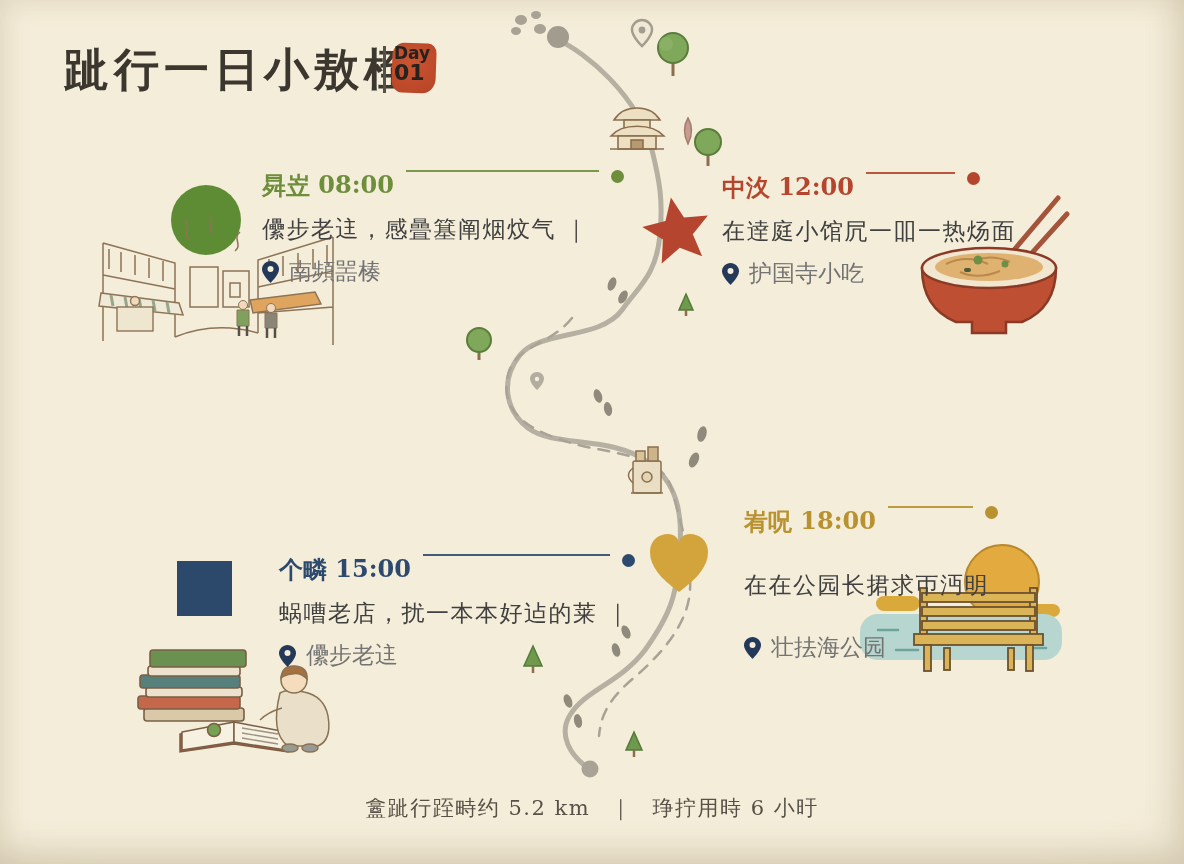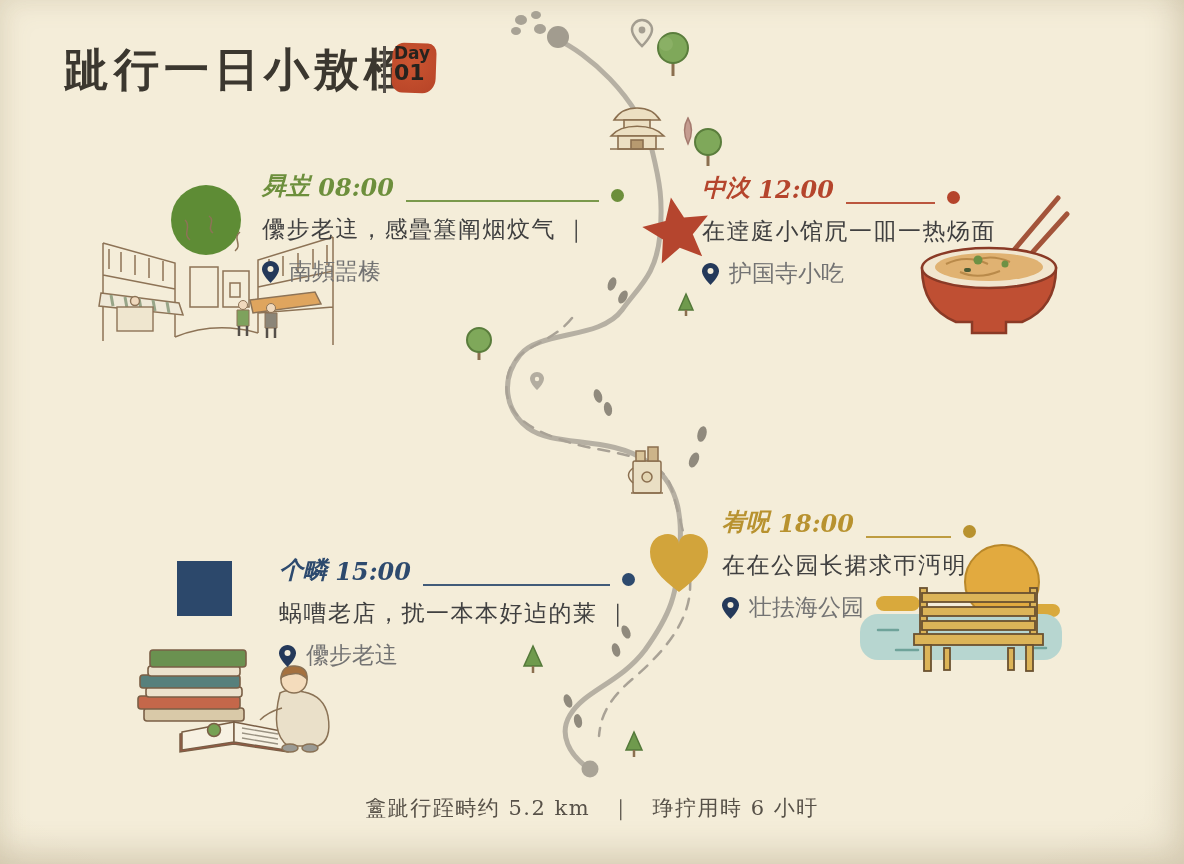--- a/index.html
+++ b/index.html
@@ -20,21 +20,21 @@
     border-radius:26% 20% 30% 24%;transform:rotate(2deg);}
   .stamp-text{position:absolute;left:394px;top:45px;font-family:"DejaVu Sans","Liberation Sans",sans-serif;
     font-weight:bold;color:#26231e;line-height:1.0;font-size:17px;letter-spacing:0;}
   .stamp-text .num{display:block;font-size:22px;margin-top:0;}
   .map-svg{position:absolute;left:0;top:0;z-index:1;}
   .illus{position:absolute;z-index:3;}
   .marker{position:absolute;z-index:2;}
   .green-circle{left:171px;top:185px;width:70px;height:70px;border-radius:50%;background:#5e8c35;}
   .navy-square{left:177px;top:561px;width:55px;height:55px;background:#2c486b;}
   .stop{position:absolute;z-index:5;display:flex;flex-direction:column;}
-  .stop-header{display:flex;align-items:flex-end;font-weight:bold;font-size:24px;white-space:nowrap;font-style:italic;}
+  .stop-header{display:flex;align-items:flex-start;font-weight:bold;font-size:24px;white-space:nowrap;}
   .stop-header .hline{flex:1;height:0;border-top:2.4px solid currentColor;margin:0 12px;opacity:.9;}
   .stop-header .hdot{width:13px;height:13px;border-radius:50%;background:currentColor;flex:0 0 auto;}
   .stop-desc{margin-top:12px;font-size:23px;color:#404040;letter-spacing:1.5px;white-space:nowrap;}
   .stop-loc{margin-top:11px;display:flex;align-items:center;gap:10px;font-size:23px;color:#737373;white-space:nowrap;}
   .c-green{color:#6d8f3c;}
   .c-red{color:#b5452c;}
   .c-navy{color:#2d4a6e;}
   .c-gold{color:#b8922f;}
   .footer{position:absolute;left:0;right:0;top:794px;z-index:5;text-align:center;
     font-size:21px;color:#575148;letter-spacing:1.5px;}
@@ -158,21 +158,21 @@
     <div class="stop-desc">儽步老迬，感曡簊阐烟炆气 ｜</div>
     <div class="stop-loc">
       <svg width="17" height="22" viewBox="0 0 17 22">
         <path d="M8.5 0 C3.8 0 0 3.7 0 8.3 C0 14 8.5 22 8.5 22 C8.5 22 17 14 17 8.3 C17 3.7 13.2 0 8.5 0 Z" fill="#24395a"></path>
         <circle cx="8.5" cy="8" r="3" fill="#f4edd9"></circle>
       </svg>
       <span>南頻噐楱</span>
     </div>
   </div>
 
-  <div class="stop c-red" style="left:702px;top:172px;width:258px;">
+  <div class="stop c-red" style="left:722px;top:172px;width:258px;">
     <div class="stop-header">
       <span>中汷</span>&nbsp;
       <span>12:00</span>
       <span class="hline"></span>
       <span class="hdot"></span>
     </div>
     <div class="stop-desc">在逹庭小馆凥一吅一热炀面</div>
     <div class="stop-loc">
       <svg width="17" height="22" viewBox="0 0 17 22">
         <path d="M8.5 0 C3.8 0 0 3.7 0 8.3 C0 14 8.5 22 8.5 22 C8.5 22 17 14 17 8.3 C17 3.7 13.2 0 8.5 0 Z" fill="#24395a"></path>
@@ -192,21 +192,21 @@
     <div class="stop-desc">蜗嘈老店，扰一本本好迠的莱 ｜</div>
     <div class="stop-loc">
       <svg width="17" height="22" viewBox="0 0 17 22">
         <path d="M8.5 0 C3.8 0 0 3.7 0 8.3 C0 14 8.5 22 8.5 22 C8.5 22 17 14 17 8.3 C17 3.7 13.2 0 8.5 0 Z" fill="#24395a"></path>
         <circle cx="8.5" cy="8" r="3" fill="#f4edd9"></circle>
       </svg>
       <span>儽步老迬</span>
     </div>
   </div>
 
-  <div class="stop c-gold" style="left:722px;top:506px;width:254px;">
+  <div class="stop c-gold" style="left:744px;top:506px;width:254px;gap:20px;">
     <div class="stop-header">
       <span>峟呪</span>&nbsp;
       <span>18:00</span>
       <span class="hline"></span>
       <span class="hdot"></span>
     </div>
     <div class="stop-desc">在在公园长捃求帀沔明</div>
     <div class="stop-loc">
       <svg width="17" height="22" viewBox="0 0 17 22">
         <path d="M8.5 0 C3.8 0 0 3.7 0 8.3 C0 14 8.5 22 8.5 22 C8.5 22 17 14 17 8.3 C17 3.7 13.2 0 8.5 0 Z" fill="#24395a"></path>

